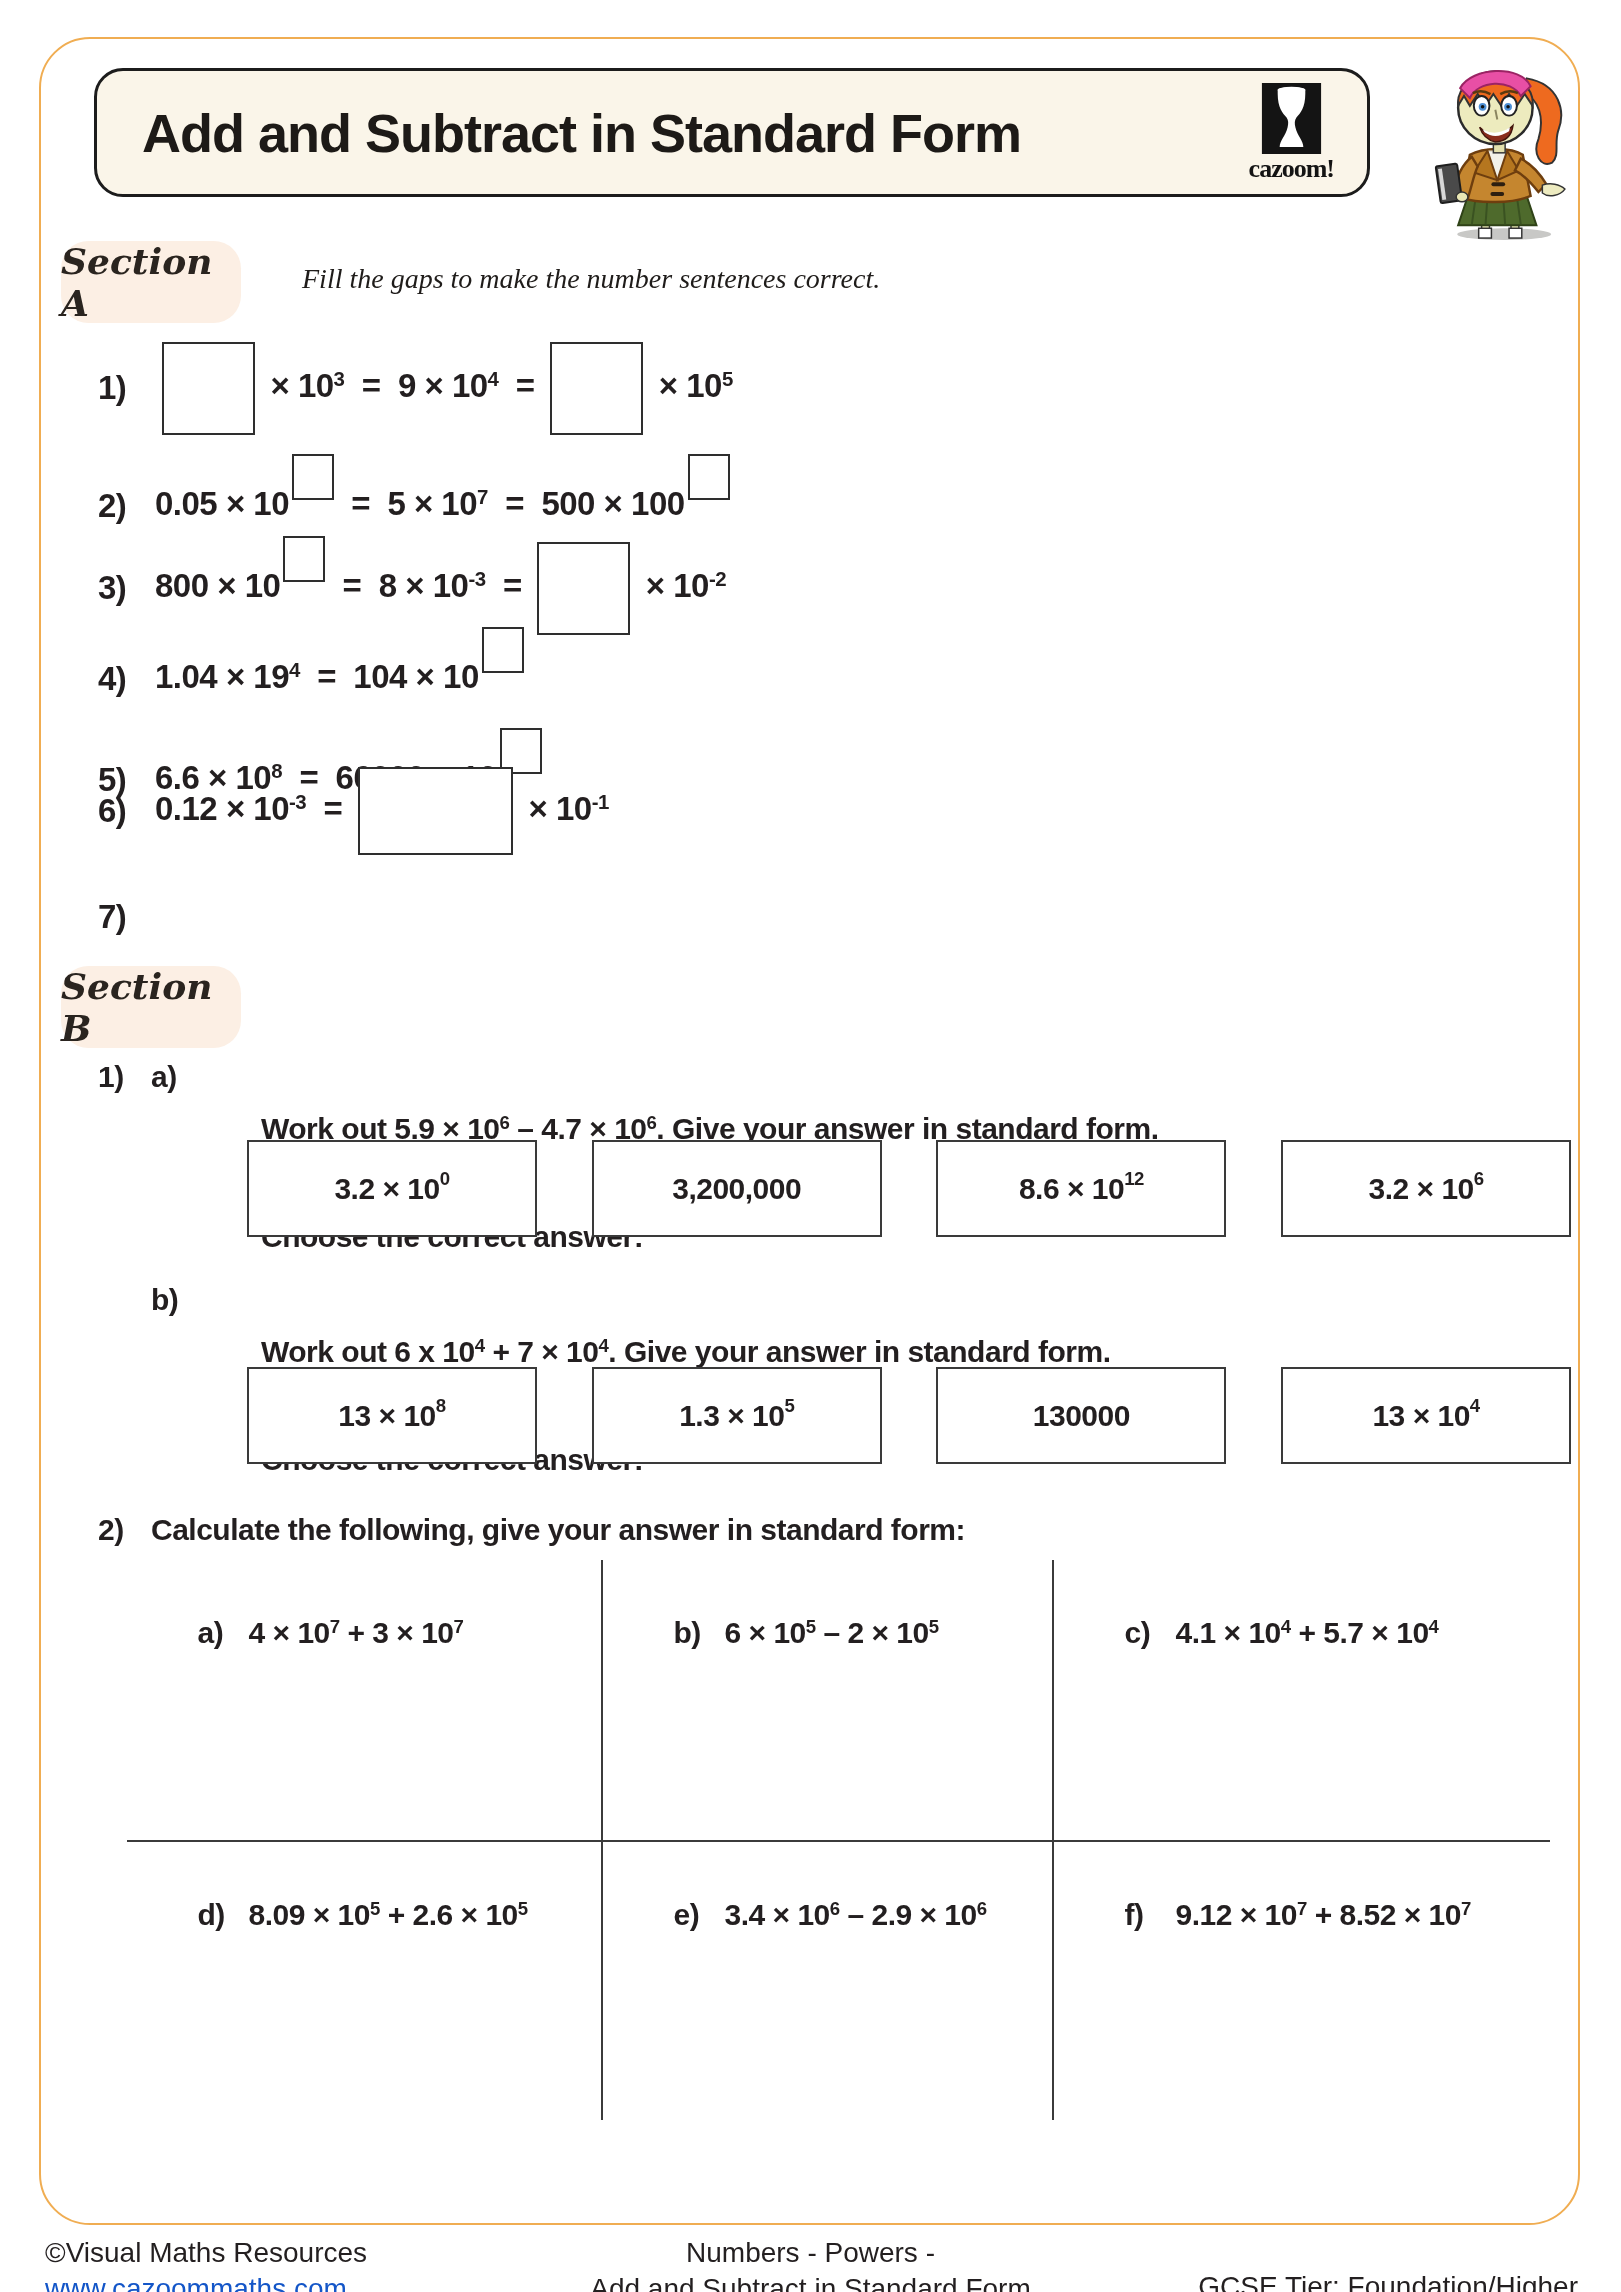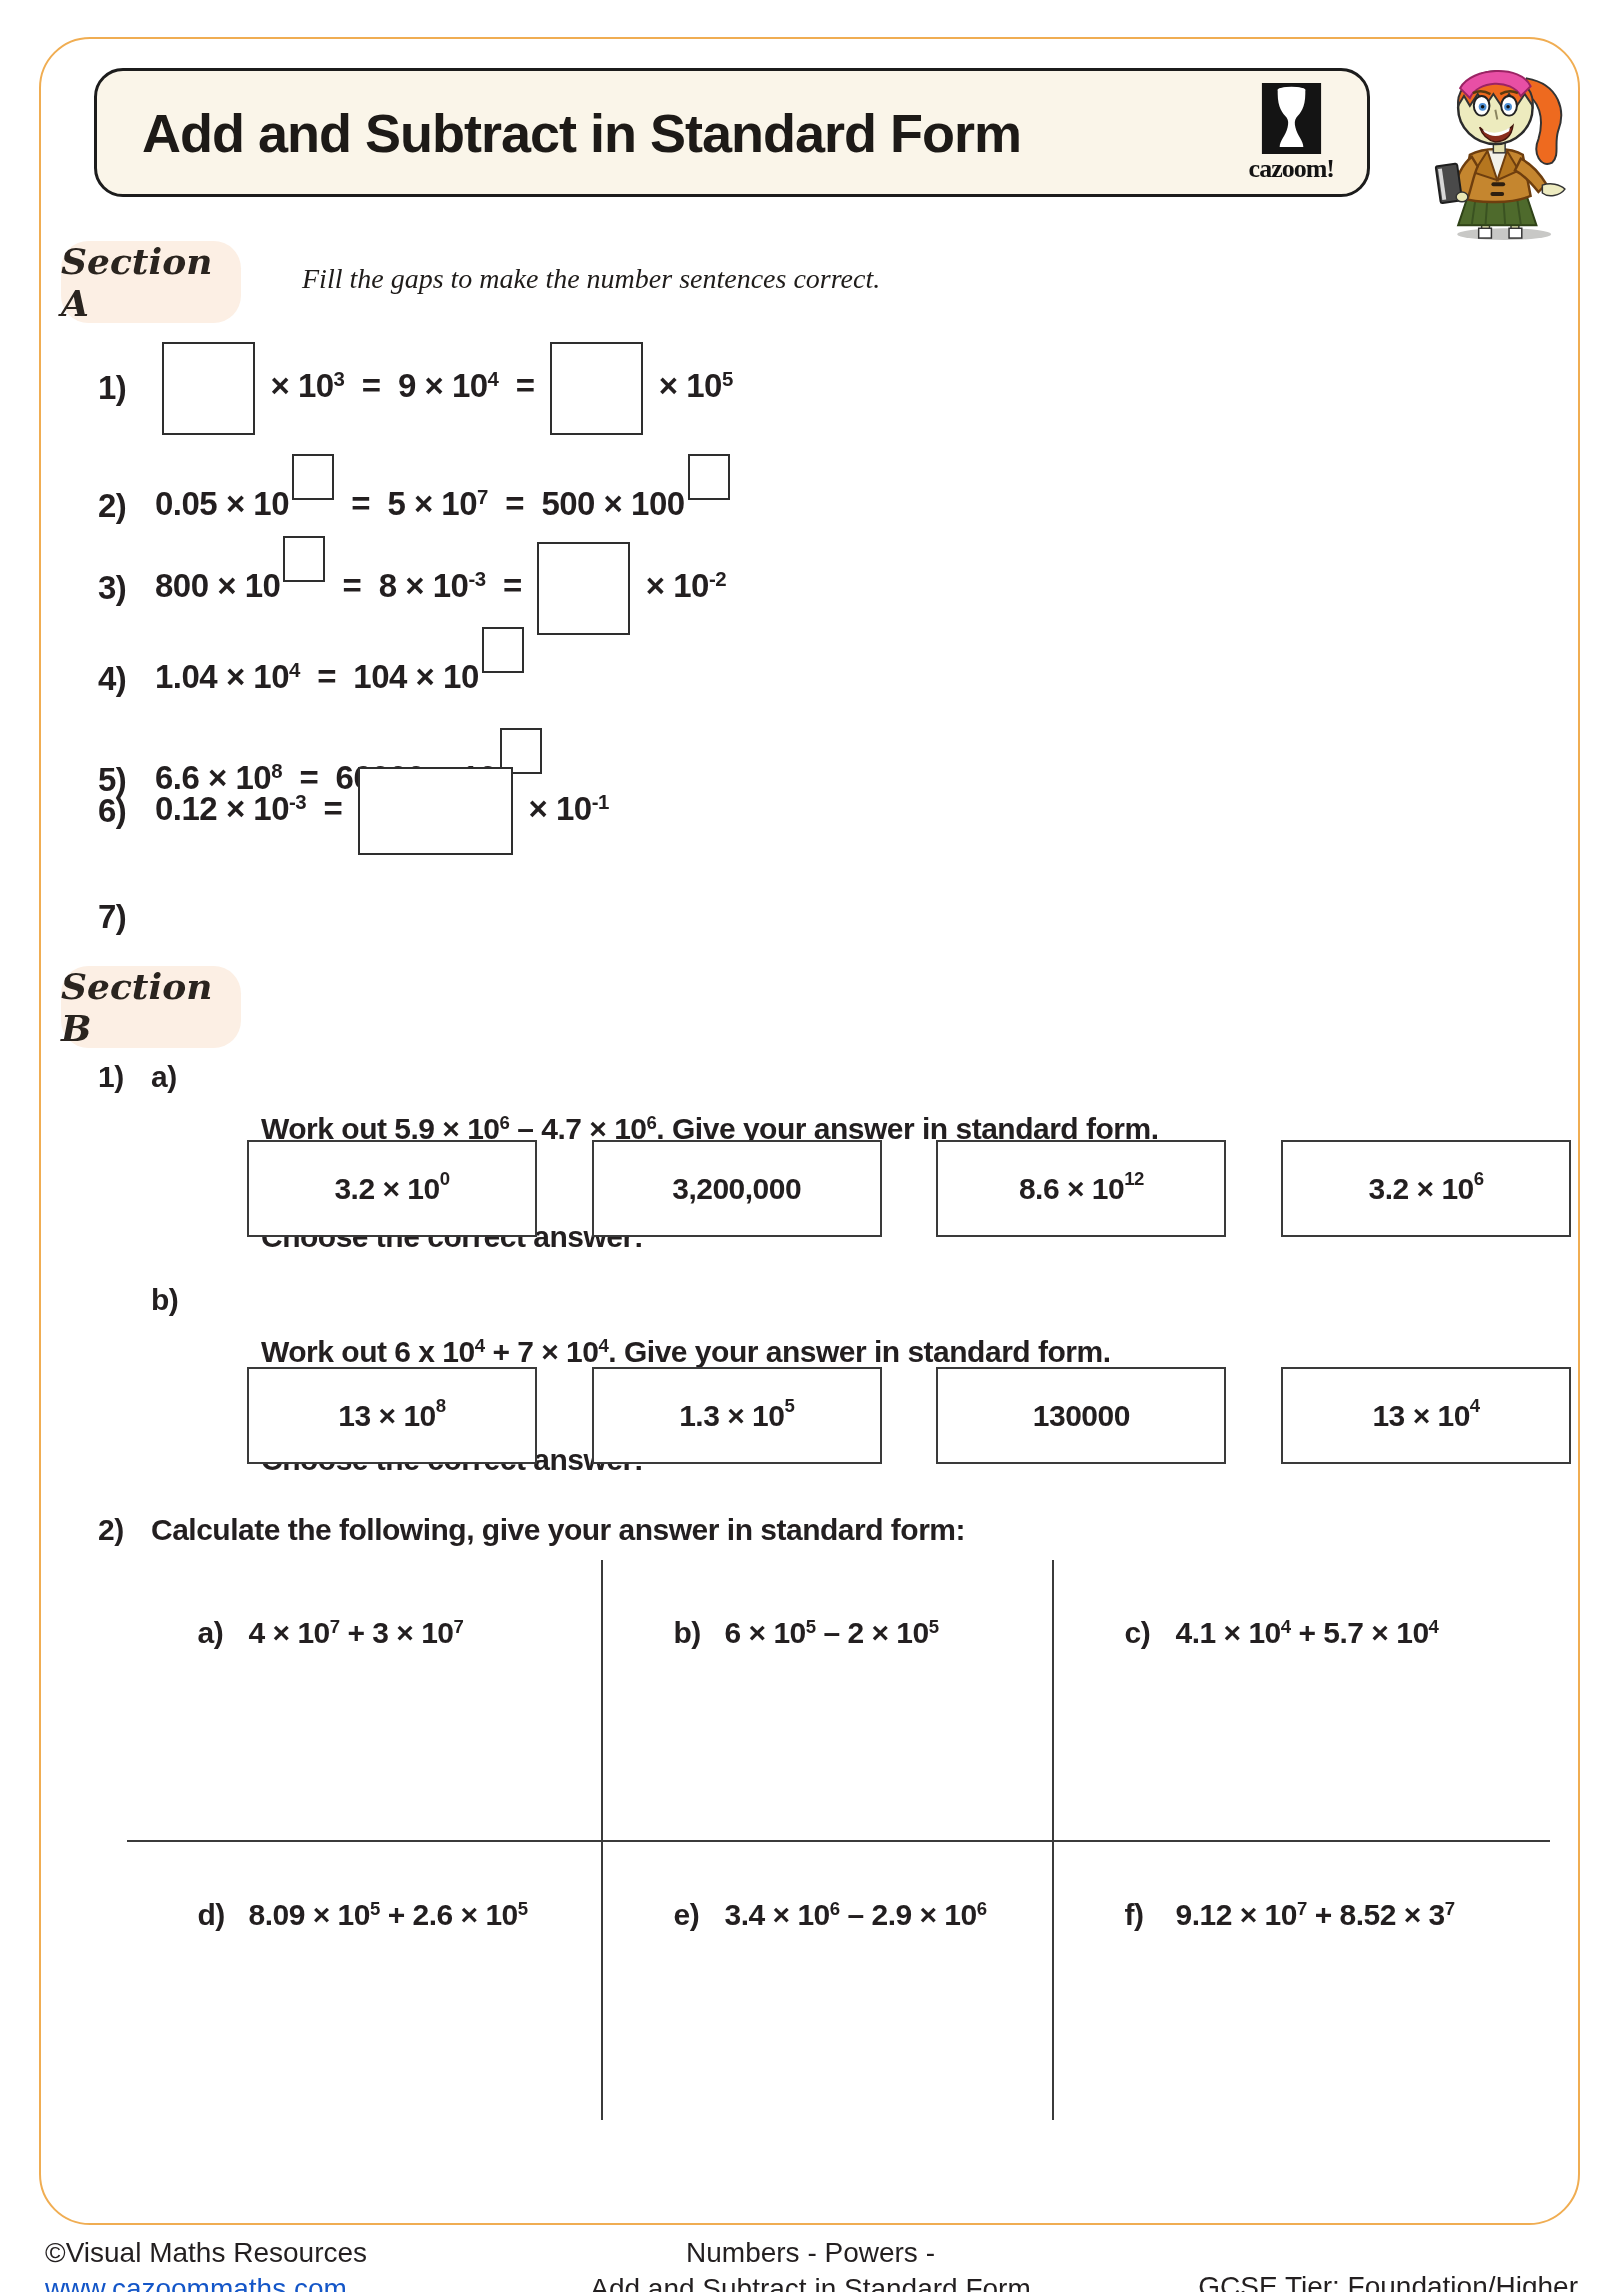--- a/index.html
+++ b/index.html
@@ -144,21 +144,21 @@
   <div class="sa-row r2">
     <span class="sa-num">2)</span>
     <span class="expr"><span class="seg-t">0.05 × 10</span><span class="gapbox gb-sup"></span><span class="seg-t">  =  5 × 10</span><span class="seg-sup">7</span><span class="seg-t">  =  500 × 100</span><span class="gapbox gb-sup"></span></span>
   </div>
   <div class="sa-row r3">
     <span class="sa-num">3)</span>
     <span class="expr"><span class="seg-t">800 × 10</span><span class="gapbox gb-sup"></span><span class="seg-t">  =  8 × 10</span><span class="seg-sup">-3</span><span class="seg-t">  = </span><span class="gapbox gb-lg"></span><span class="seg-t"> × 10</span><span class="seg-sup">-2</span></span>
   </div>
   <div class="sa-row r4">
     <span class="sa-num">4)</span>
-    <span class="expr"><span class="seg-t">1.04 × 10</span><span class="seg-sup">4</span><span class="seg-t">  =  104 × 10</span><span class="gapbox gb-sup"></span></span>
+    <span class="expr"><span class="seg-t">1.04 × 19</span><span class="seg-sup">4</span><span class="seg-t">  =  104 × 10</span><span class="gapbox gb-sup"></span></span>
   </div>
   <div class="sa-row r5">
     <span class="sa-num">5)</span>
     <span class="expr"><span class="seg-t">6.6 × 10</span><span class="seg-sup">8</span><span class="seg-t">  =  66000 × 10</span><span class="gapbox gb-sup"></span></span>
   </div>
   <div class="sa-row r6">
     <span class="sa-num">6)</span>
     <span class="expr"><span class="seg-t">0.12 × 10</span><span class="seg-sup">-3</span><span class="seg-t">  = </span><span class="gapbox gb-wide"></span><span class="seg-t"> × 10</span><span class="seg-sup">-1</span></span>
   </div>
   <div class="sa-row r7">
@@ -211,21 +211,21 @@
     <div class="cell bb">
       <span class="cell-letter">c)</span><span class="expr"><span class="seg-t">4.1 × 10</span><span class="seg-sup">4</span><span class="seg-t"> + 5.7 × 10</span><span class="seg-sup">4</span></span>
     </div>
     <div class="cell br">
       <span class="cell-letter">d)</span><span class="expr"><span class="seg-t">8.09 × 10</span><span class="seg-sup">5</span><span class="seg-t"> + 2.6 × 10</span><span class="seg-sup">5</span></span>
     </div>
     <div class="cell br">
       <span class="cell-letter">e)</span><span class="expr"><span class="seg-t">3.4 × 10</span><span class="seg-sup">6</span><span class="seg-t"> – 2.9 × 10</span><span class="seg-sup">6</span></span>
     </div>
     <div class="cell">
-      <span class="cell-letter">f)</span><span class="expr"><span class="seg-t">9.12 × 10</span><span class="seg-sup">7</span><span class="seg-t"> + 8.52 × 3</span><span class="seg-sup">7</span></span>
+      <span class="cell-letter">f)</span><span class="expr"><span class="seg-t">9.12 × 10</span><span class="seg-sup">7</span><span class="seg-t"> + 8.52 × 10</span><span class="seg-sup">7</span></span>
     </div>
   </div>
 
   <div class="f-left">
     <div>©Visual Maths Resources</div>
     <a class="site">www.cazoommaths.com</a>
   </div>
   <div class="f-center">
     <div>Numbers - Powers -</div>
     <div>Add and Subtract in Standard Form</div>

